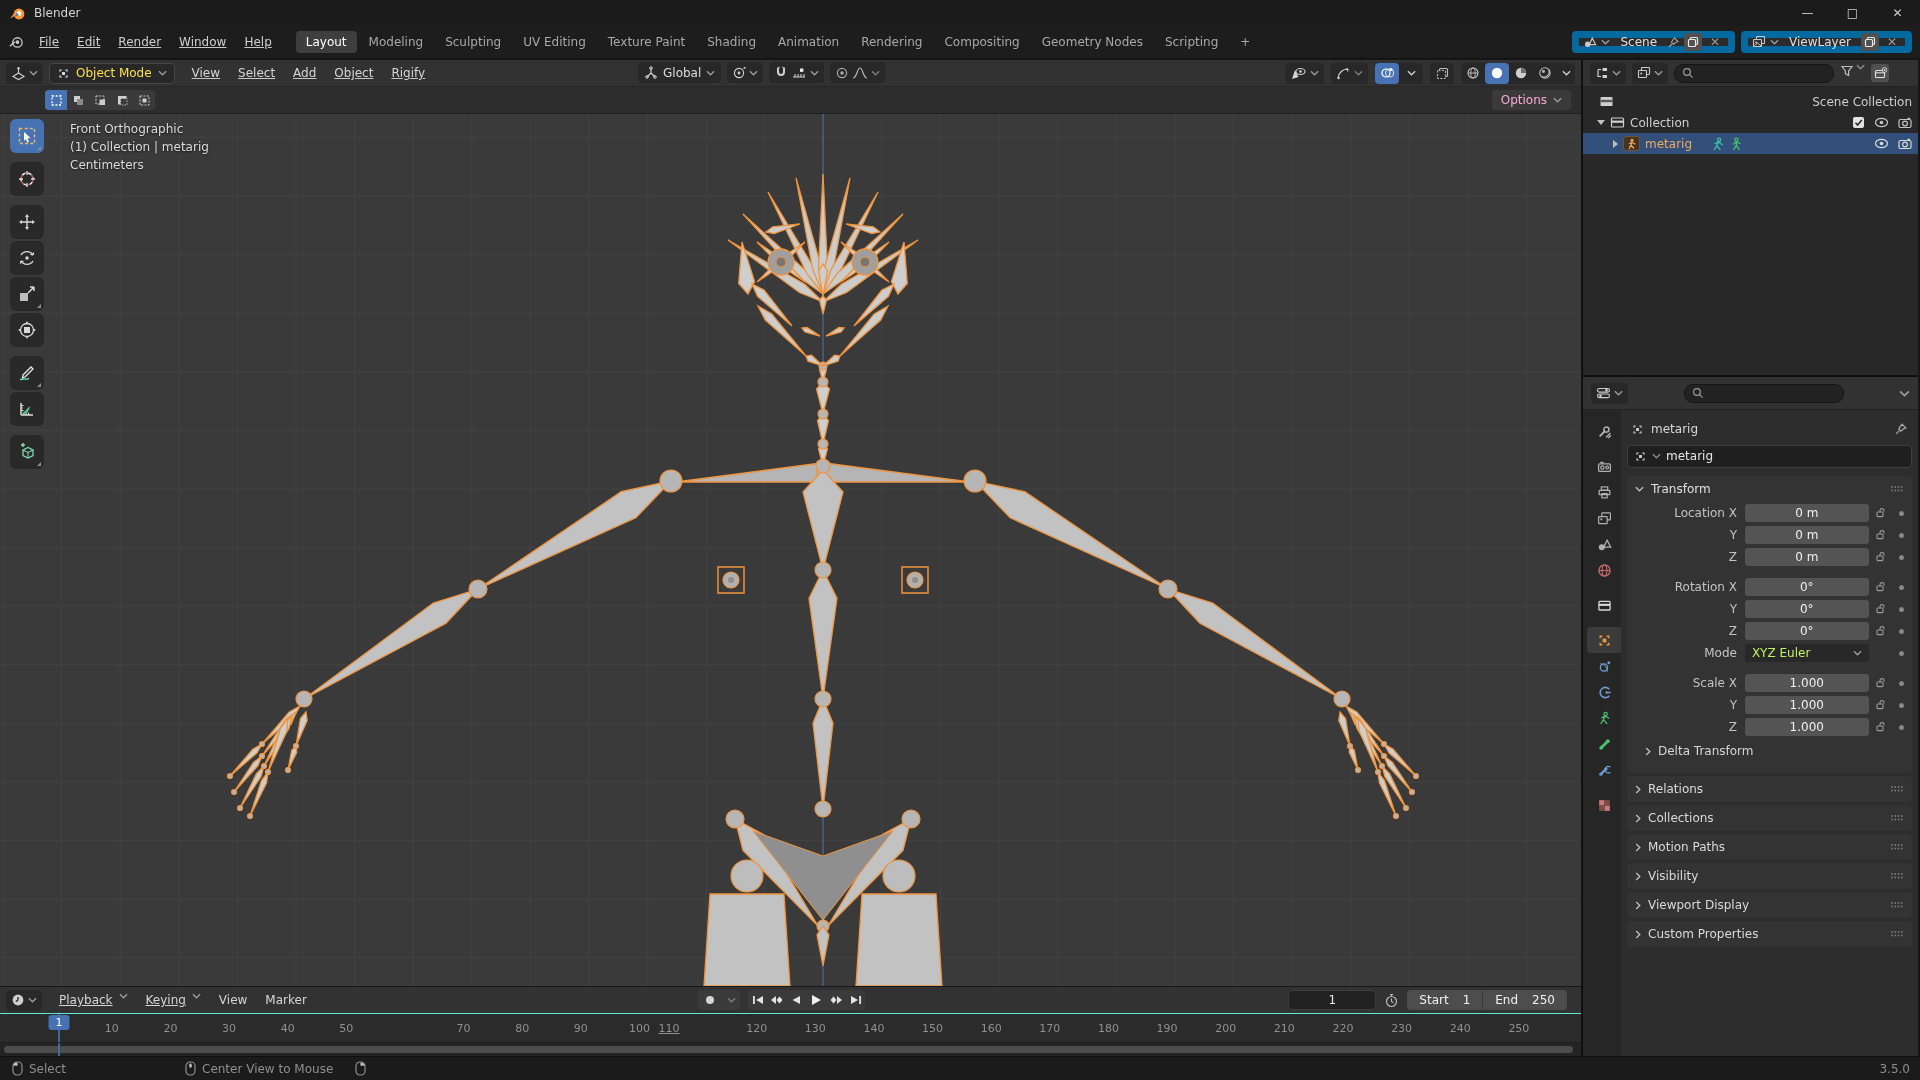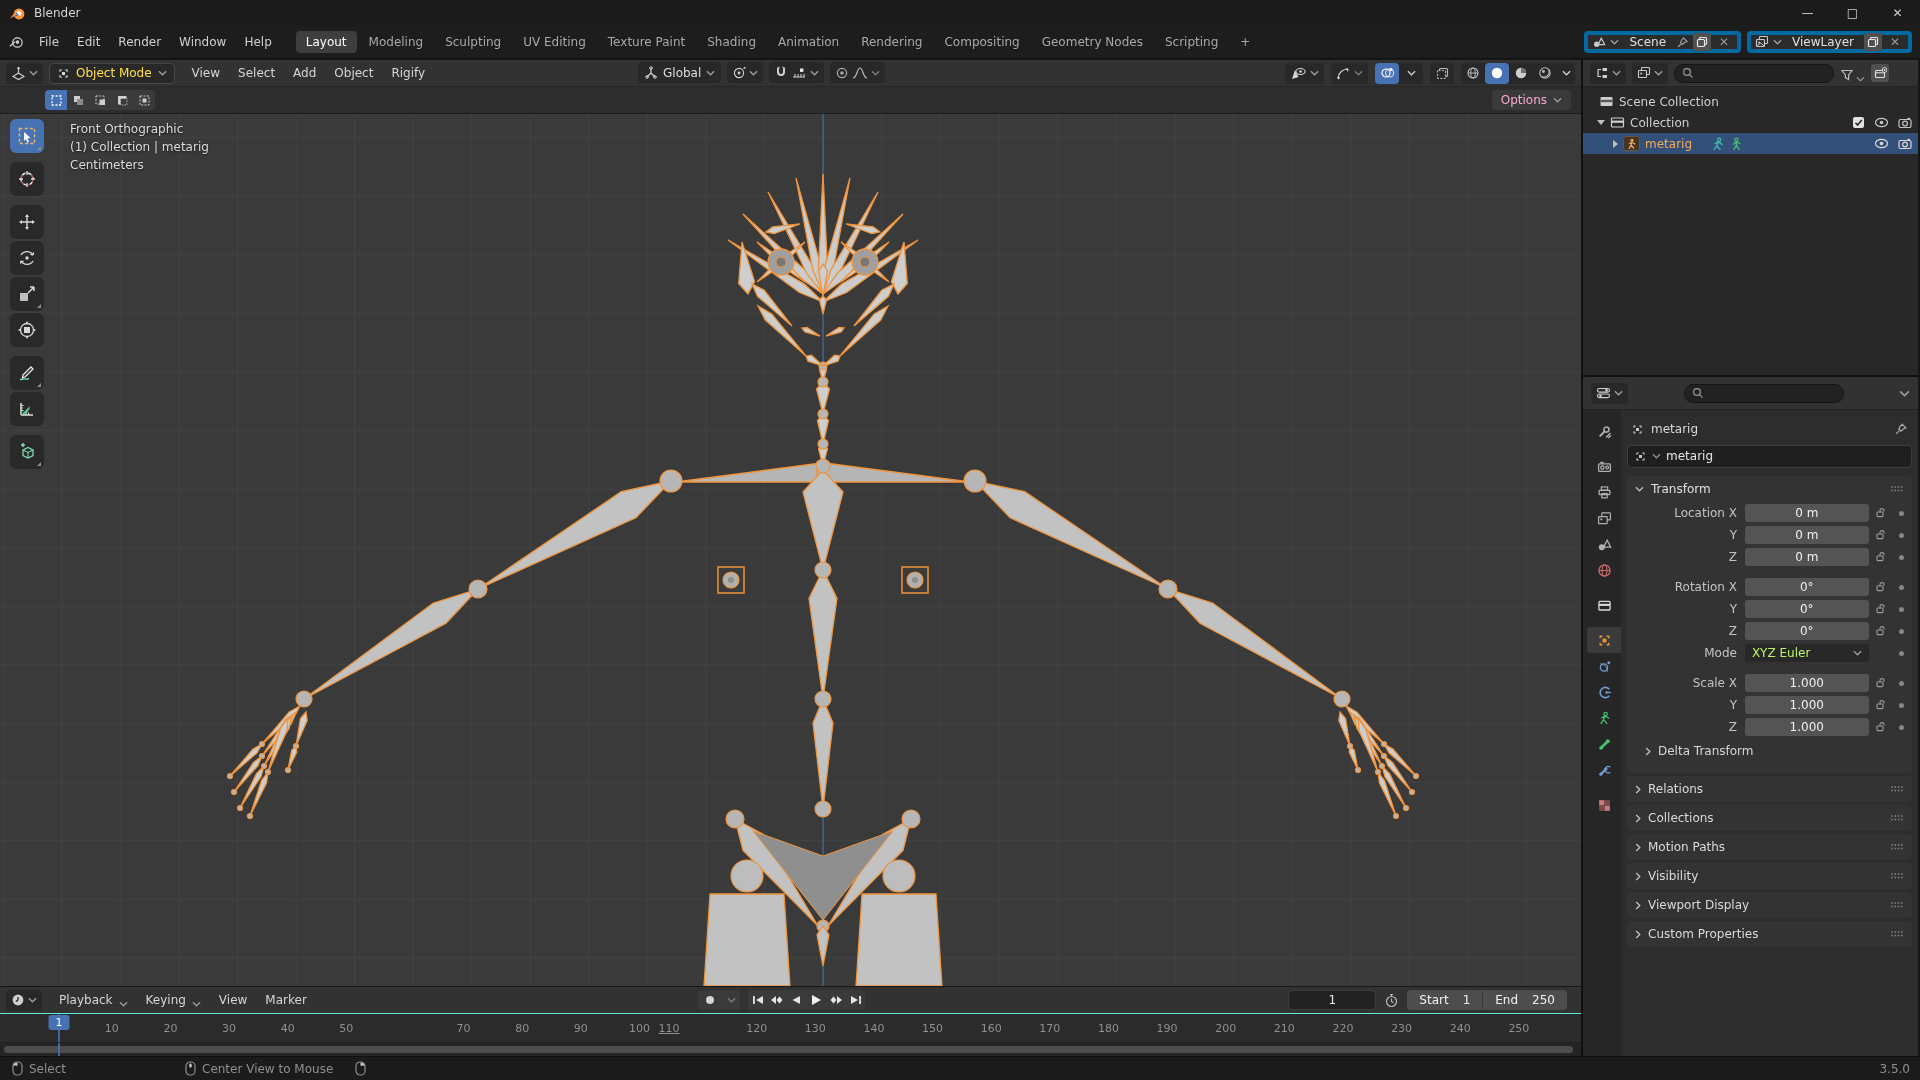--- a/index.html
+++ b/index.html
@@ -3,36 +3,36 @@
 <meta charset="utf-8">
 <style>
   * { margin:0; padding:0; box-sizing:border-box; }
   html,body { background:#111; }
   body { font-family:"DejaVu Sans","Liberation Sans",sans-serif; font-size:12px; color:#c7c7c7; }
   .app { position:relative; width:1920px; height:1080px; background:#161616; overflow:hidden; }
 
   svg { display:block; }
   .ic { flex:0 0 auto; }
   .cv { width:9px; height:6px; flex:0 0 auto; }
-  .row { display:flex; align-items:flex-end; }
+  .row { display:flex; align-items:flex-start;text-decoration:underline; }
 
   
   .titlebar { height:26px; background:#1b1b1b; display:flex; align-items:center; padding-left:9px; }
   .titlebar .apptitle { margin-left:8px; color:#d4d4d4; }
   .wincontrols { margin-left:auto; display:flex; height:100%; }
   .wincontrols .wc { width:45px; display:flex; align-items:center; justify-content:center; color:#cfcfcf; font-size:12px; }
 
   
   .topbar { height:33px; background:#1d1d1d; display:flex; align-items:center; padding:0 8px; border-bottom:1px solid #131313; }
   .menuitem { padding:4px 9px; color:#d0d0d0; border-radius:3px; }
   .wstabs { display:flex; margin-left:14px; }
   .wstab { padding:4px 10px; margin:0 1px; color:#a8a8a8; border-radius:4px; }
   .wstab.active { background:#3e3e3e; color:#ffffff; }
   .topbar-right { margin-left:auto; display:flex; gap:6px; }
-  .idblock { display:flex; align-items:center; background:#2b2b2b; border:4px solid #0369a1; border-radius:4px; height:22px; padding:0 4px; gap:4px; }
+  .idblock { display:flex; align-items:center; background:#2b2b2b; border:7px solid #0369a1; border-radius:4px; height:22px; padding:0 4px; gap:4px; }
   .idblock .txt { color:#e0e0e0; padding:0 6px; }
   .minibtn { display:flex; align-items:center; justify-content:center; width:18px; height:18px; border-radius:3px; color:#9a9a9a; }
   .minibtn.lit { background:#505050; color:#e8e8e8; }
 
   
   .main { position:absolute; top:60px; left:0; right:0; bottom:24px; display:flex; }
   .left-col { width:1583px; display:flex; flex-direction:column; border-right:2px solid #101010; }
   .right-col { width:335px; display:flex; flex-direction:column; }
 
   
@@ -85,21 +85,21 @@
   .playline { position:absolute; left:58px; top:0; width:2px; height:100%; background:#4772b3; opacity:.85; }
   .tl-scroll { position:relative; height:13px; background:#242424; }
   .tl-scrollbar { position:absolute; left:4px; right:8px; top:3px; height:7px; background:#4d4d4d; border-radius:4px; }
   .tl-scroll .playline { height:13px; }
 
   
   .outliner { height:317px; background:#282828; display:flex; flex-direction:column; border-bottom:2px solid #101010; }
   .ol-header { height:27px; background:#323232; display:flex; align-items:center; gap:6px; padding:0 7px; border-bottom:1px solid #222; }
   .searchbox { flex:1; max-width:160px; height:19px; background:#222222; border:1px solid #151515; border-radius:9px; display:flex; align-items:center; gap:5px; padding:0 7px; color:#8a8a8a; }
   .ol-body { padding-top:4px; }
-  .ol-row { height:21px; display:flex; align-items:center; gap:5px; padding:0 6px; color:#cfcfcf; }
+  .ol-row { height:21px; display:flex; align-items:center; gap:5px; padding:0 6px; color:#cfcfcf;justify-content:space-between; }
   .ol-row .right-ic { margin-left:auto; display:flex; gap:9px; align-items:center; }
   .ol-row.selected { background:#33507a; }
   .obj-label { color:#f2a95c; }
   .tri { width:0; height:0; }
   .tri.down { border-left:4px solid transparent; border-right:4px solid transparent; border-top:5px solid #c0c0c0; }
   .tri.rightt { border-top:4px solid transparent; border-bottom:4px solid transparent; border-left:5px solid #c0c0c0; }
   .armicon-bg { width:17px; height:15px; background:#453524; border:1px solid #6b5535; border-radius:3px; display:flex; align-items:center; justify-content:center; }
 
   
   .properties { flex:1; background:#2d2d2d; display:flex; flex-direction:column; }

